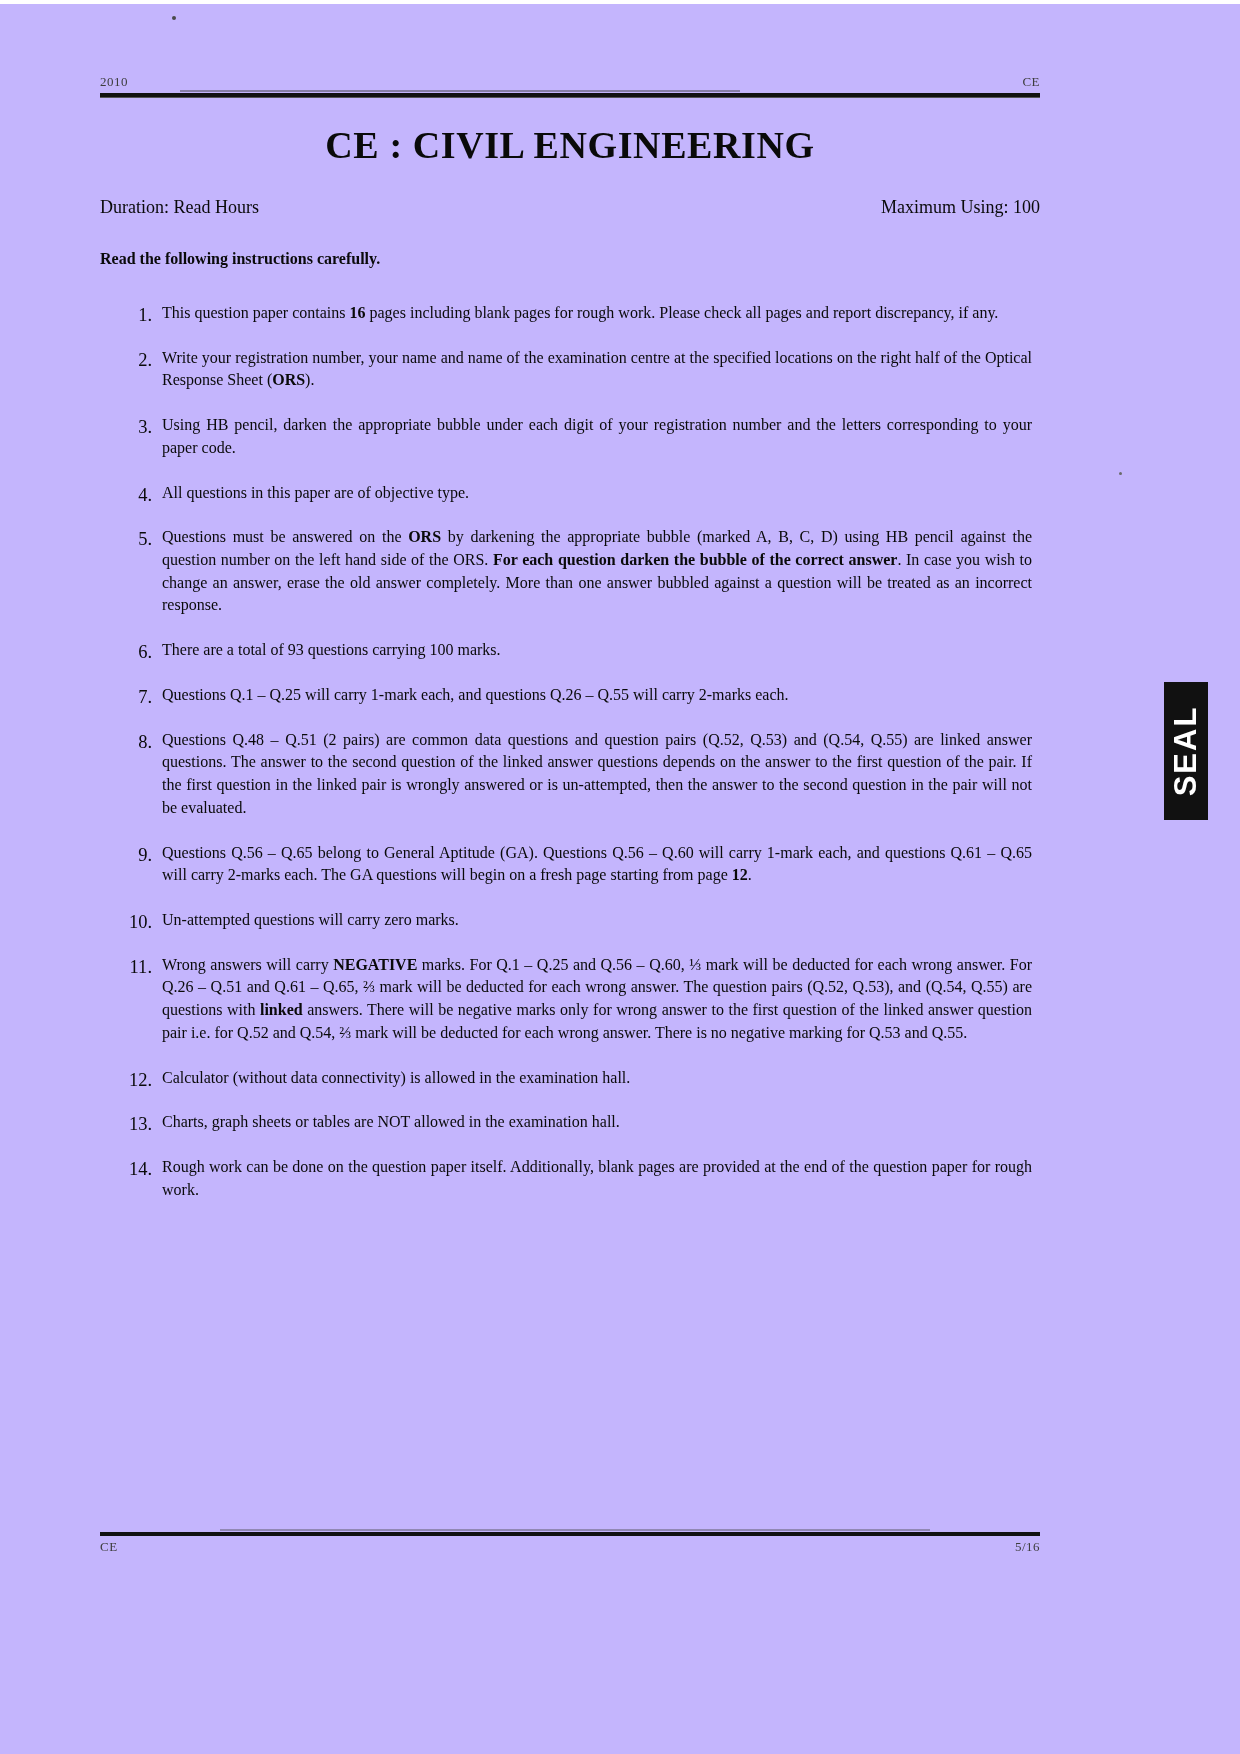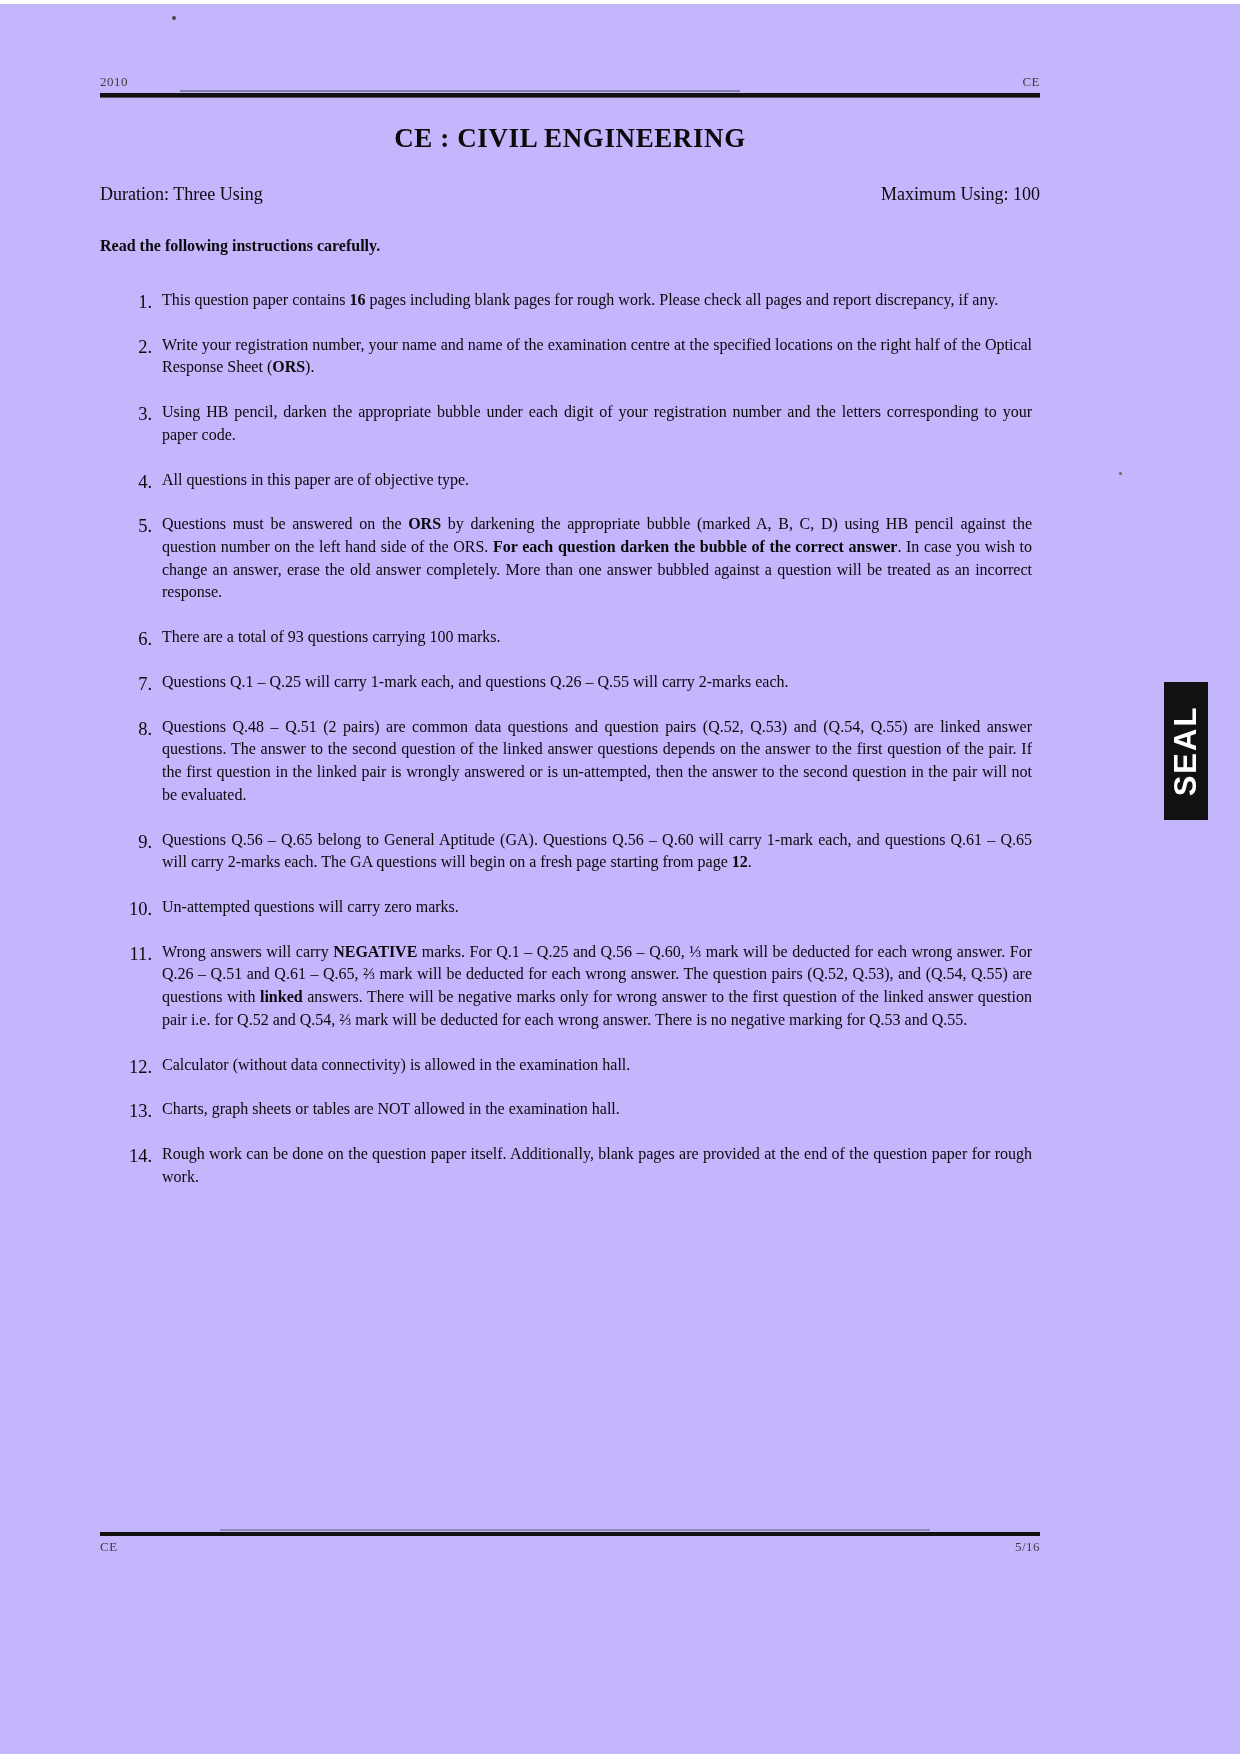--- a/index.html
+++ b/index.html
@@ -58,21 +58,21 @@
     position: absolute;
     left: 80px;
     right: 300px;
     top: -3px;
     height: 2px;
     background: rgba(60,60,60,0.45);
   }
   
   .doc-title {
     text-align: center;
-    font-size: 27px;
+    font-size: 38px;
     font-weight: bold;
     letter-spacing: 0.6px;
     margin-top: 26px;
     margin-bottom: 0;
   }
   
   .meta-row {
     display: flex;
     justify-content: space-between;
     margin-top: 30px;
@@ -185,21 +185,21 @@
     <div class="page-header">
       <span>2010</span>
       <span>CE</span>
     </div>
     <div class="header-rule"></div>
 
     <h1 class="doc-title">CE : CIVIL ENGINEERING</h1>
 
     <div class="meta-row">
       <div>
-        <span class="lbl">Duration</span><span>: Three Using</span>
+        <span class="lbl">Duration</span><span>: Read Hours</span>
       </div>
       <div>
         <span class="lbl">Maximum Using</span><span>: 100</span>
       </div>
     </div>
 
     <div class="read-head">Read the following instructions carefully.</div>
 
     <ol class="instructions" id="instruction-list">
         <li>This question paper contains <b>16</b> pages including blank pages for rough work. Please check all pages and report discrepancy, if any.</li>

